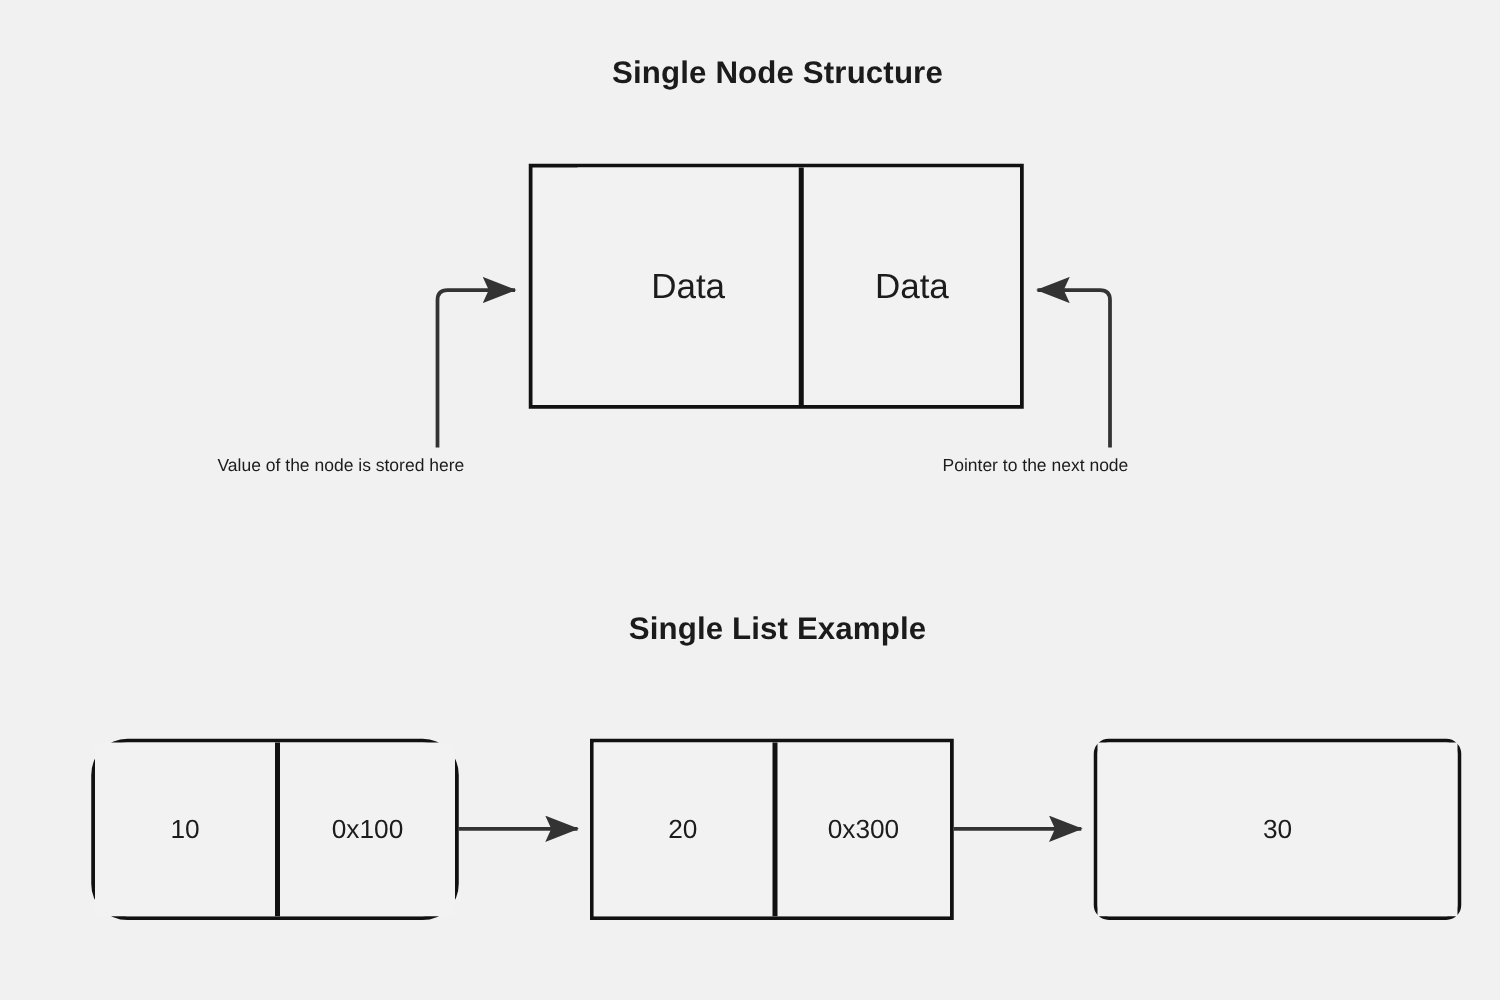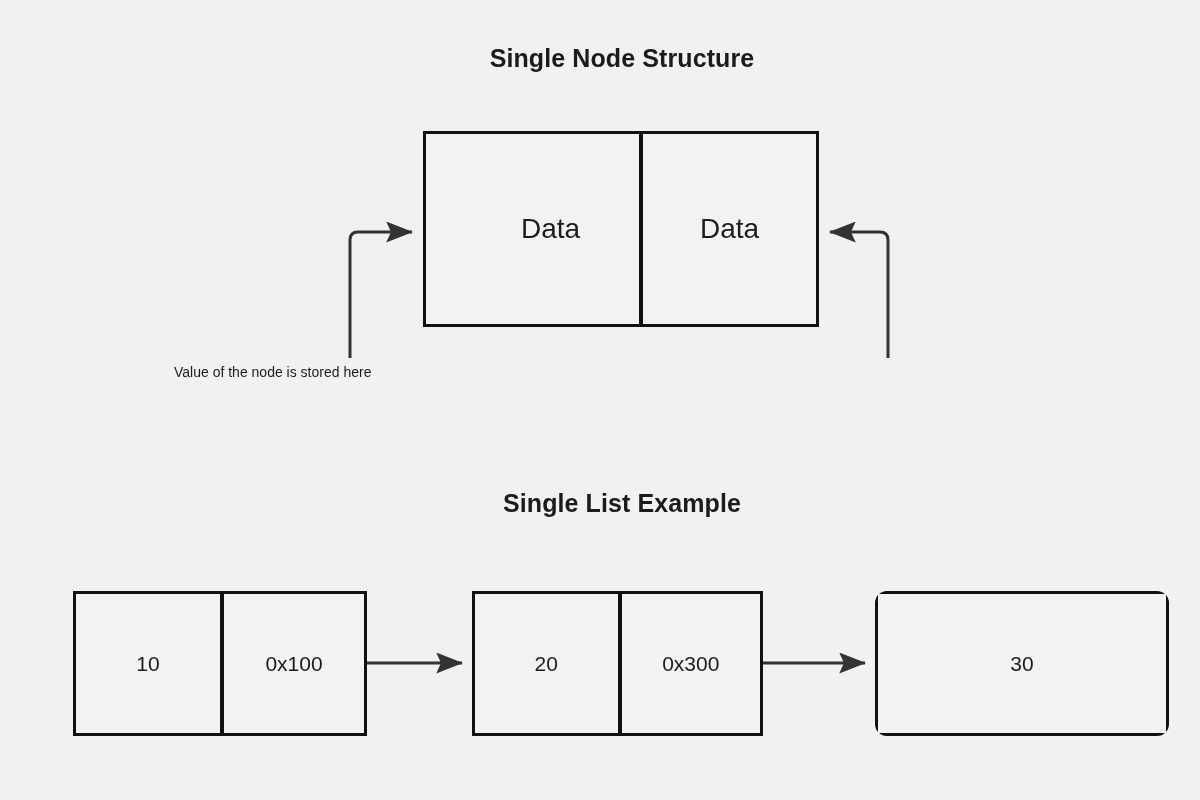--- a/index.html
+++ b/index.html
@@ -93,21 +93,21 @@
     border: 3px solid #111111;
     display: flex;
     align-items: stretch;
     top: 591px;
     height: 145px;
   }
   .ll-node .node-cell {
     font-size: 21px;
     color: #1c1c1c;
   }
-  #ll-node-1 { left: 51px;  width: 294px; }
+  #ll-node-1 { left: 51px;  width: 294px; border-radius: 29px; }
   #ll-node-2 { left: 450px; width: 291px; }
   #ll-node-3 { left: 853px; width: 294px; border-radius: 12px; }
 </style>
 </head>
 <body>
 
 <div class="canvas">
 
   <svg class="svg-layer" viewBox="0 0 1200 800" width="1200" height="800">
     <defs>
@@ -127,20 +127,21 @@
 
   <div class="section-title" id="title-single">Single Node Structure</div>
 
   <div class="node-box" id="single-node">
     <div class="node-cell">Data</div>
     <div class="node-cell divider">Data</div>
   </div>
 
   <div class="annotation" id="annot-data">Value of the node is stored here</div>
 
+  <div class="annotation" id="annot-next">Pointer to the next node</div>
 
   <div class="section-title" id="title-example">Single List Example</div>
 
   <div class="ll-node" id="ll-node-1">
     <div class="node-cell">10</div>
     <div class="node-cell divider">0x100</div>
   </div>
 
   <div class="ll-node" id="ll-node-2">
     <div class="node-cell">20</div>

